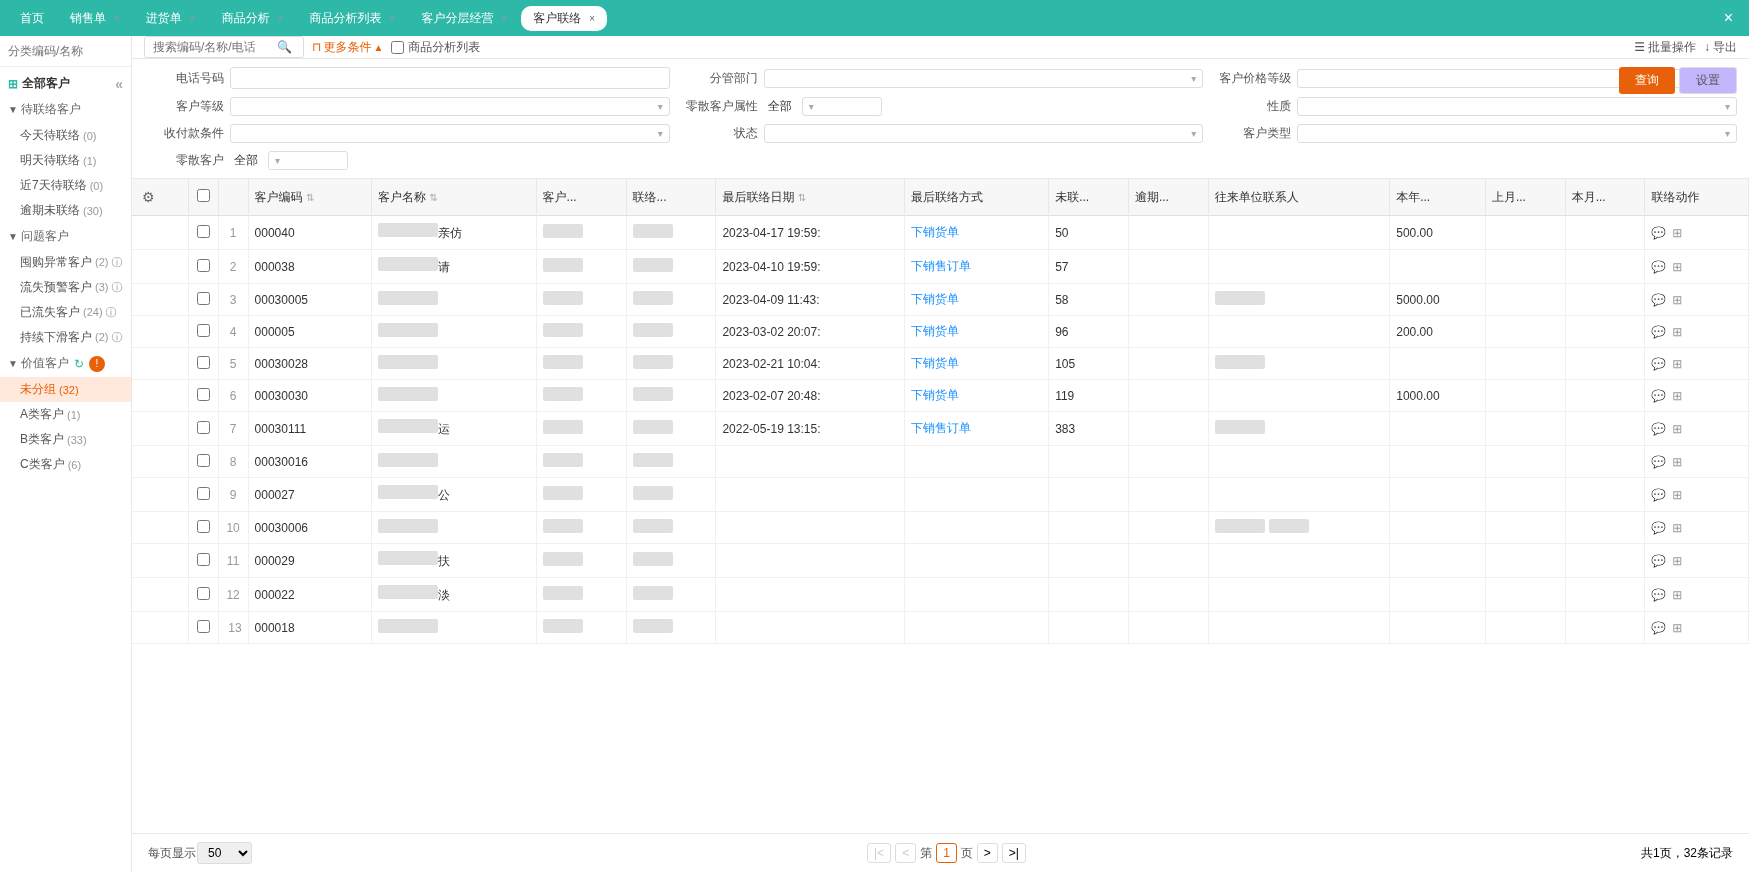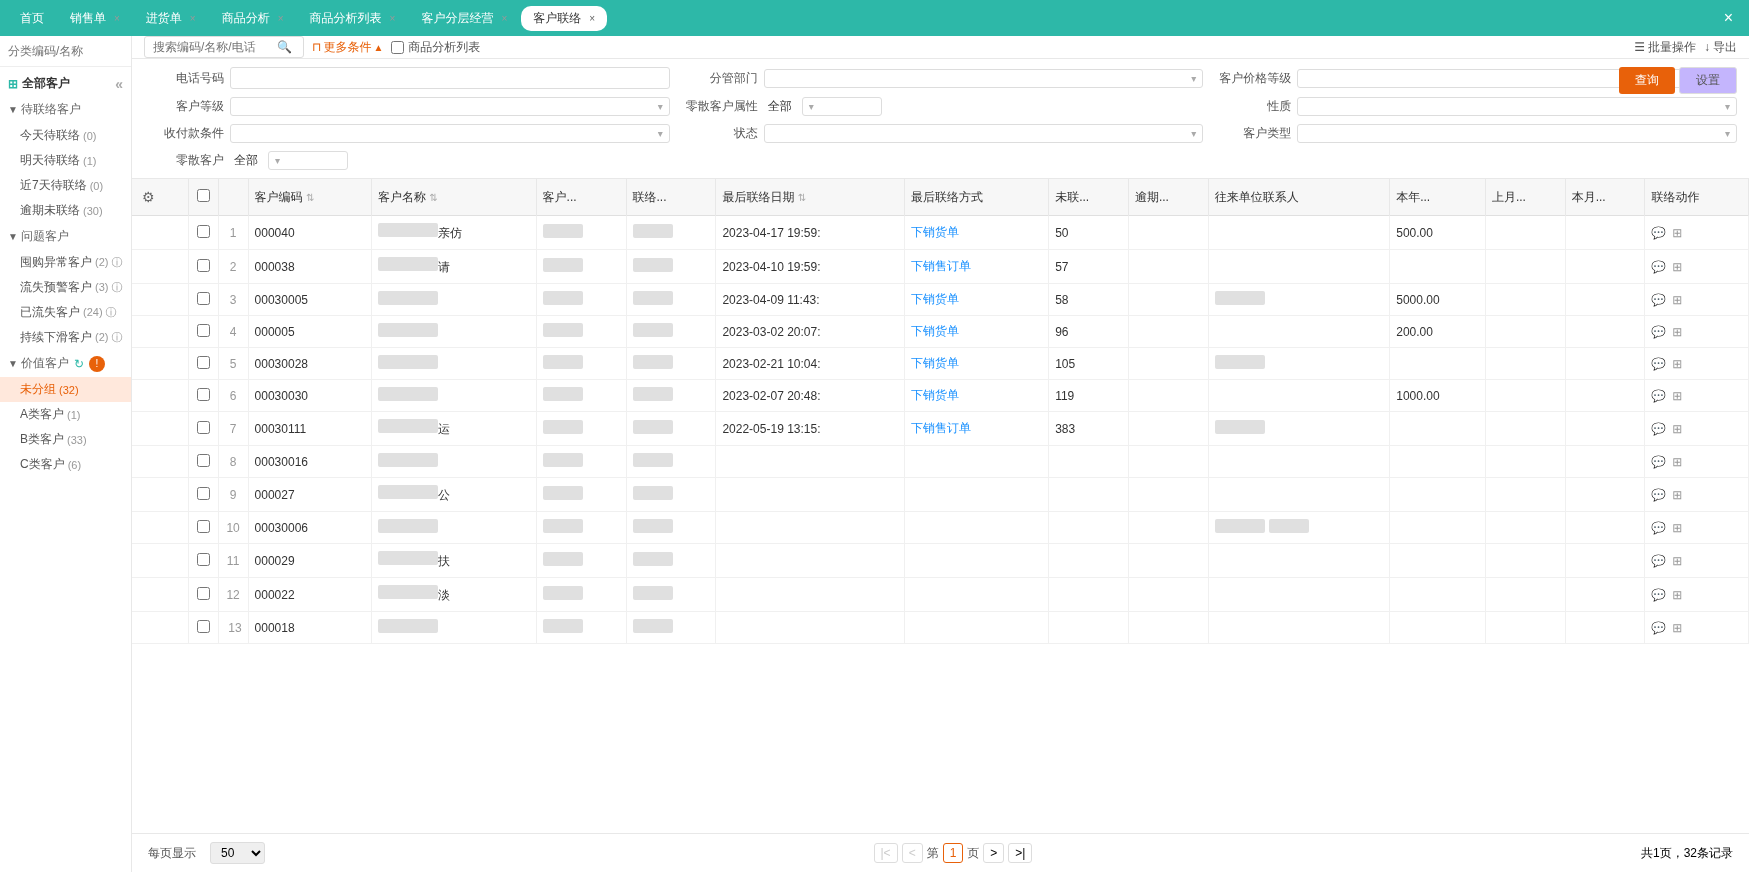--- a/index.html
+++ b/index.html
@@ -247,21 +247,21 @@
       display: flex;
       align-items: center;
       justify-content: space-between;
       padding: 8px 16px;
       background: #fff;
       border-top: 1px solid #e8e8e8;
     }
     .page-size-selector {
       display: flex;
       align-items: center;
-      gap: 14px;
+      gap: 1px;
       color: #555;
     }
     .page-size-selector select {
       border: 1px solid #ddd;
       border-radius: 3px;
       padding: 2px 6px;
       font-size: 12px;
       outline: none;
     }
     .pagination {

